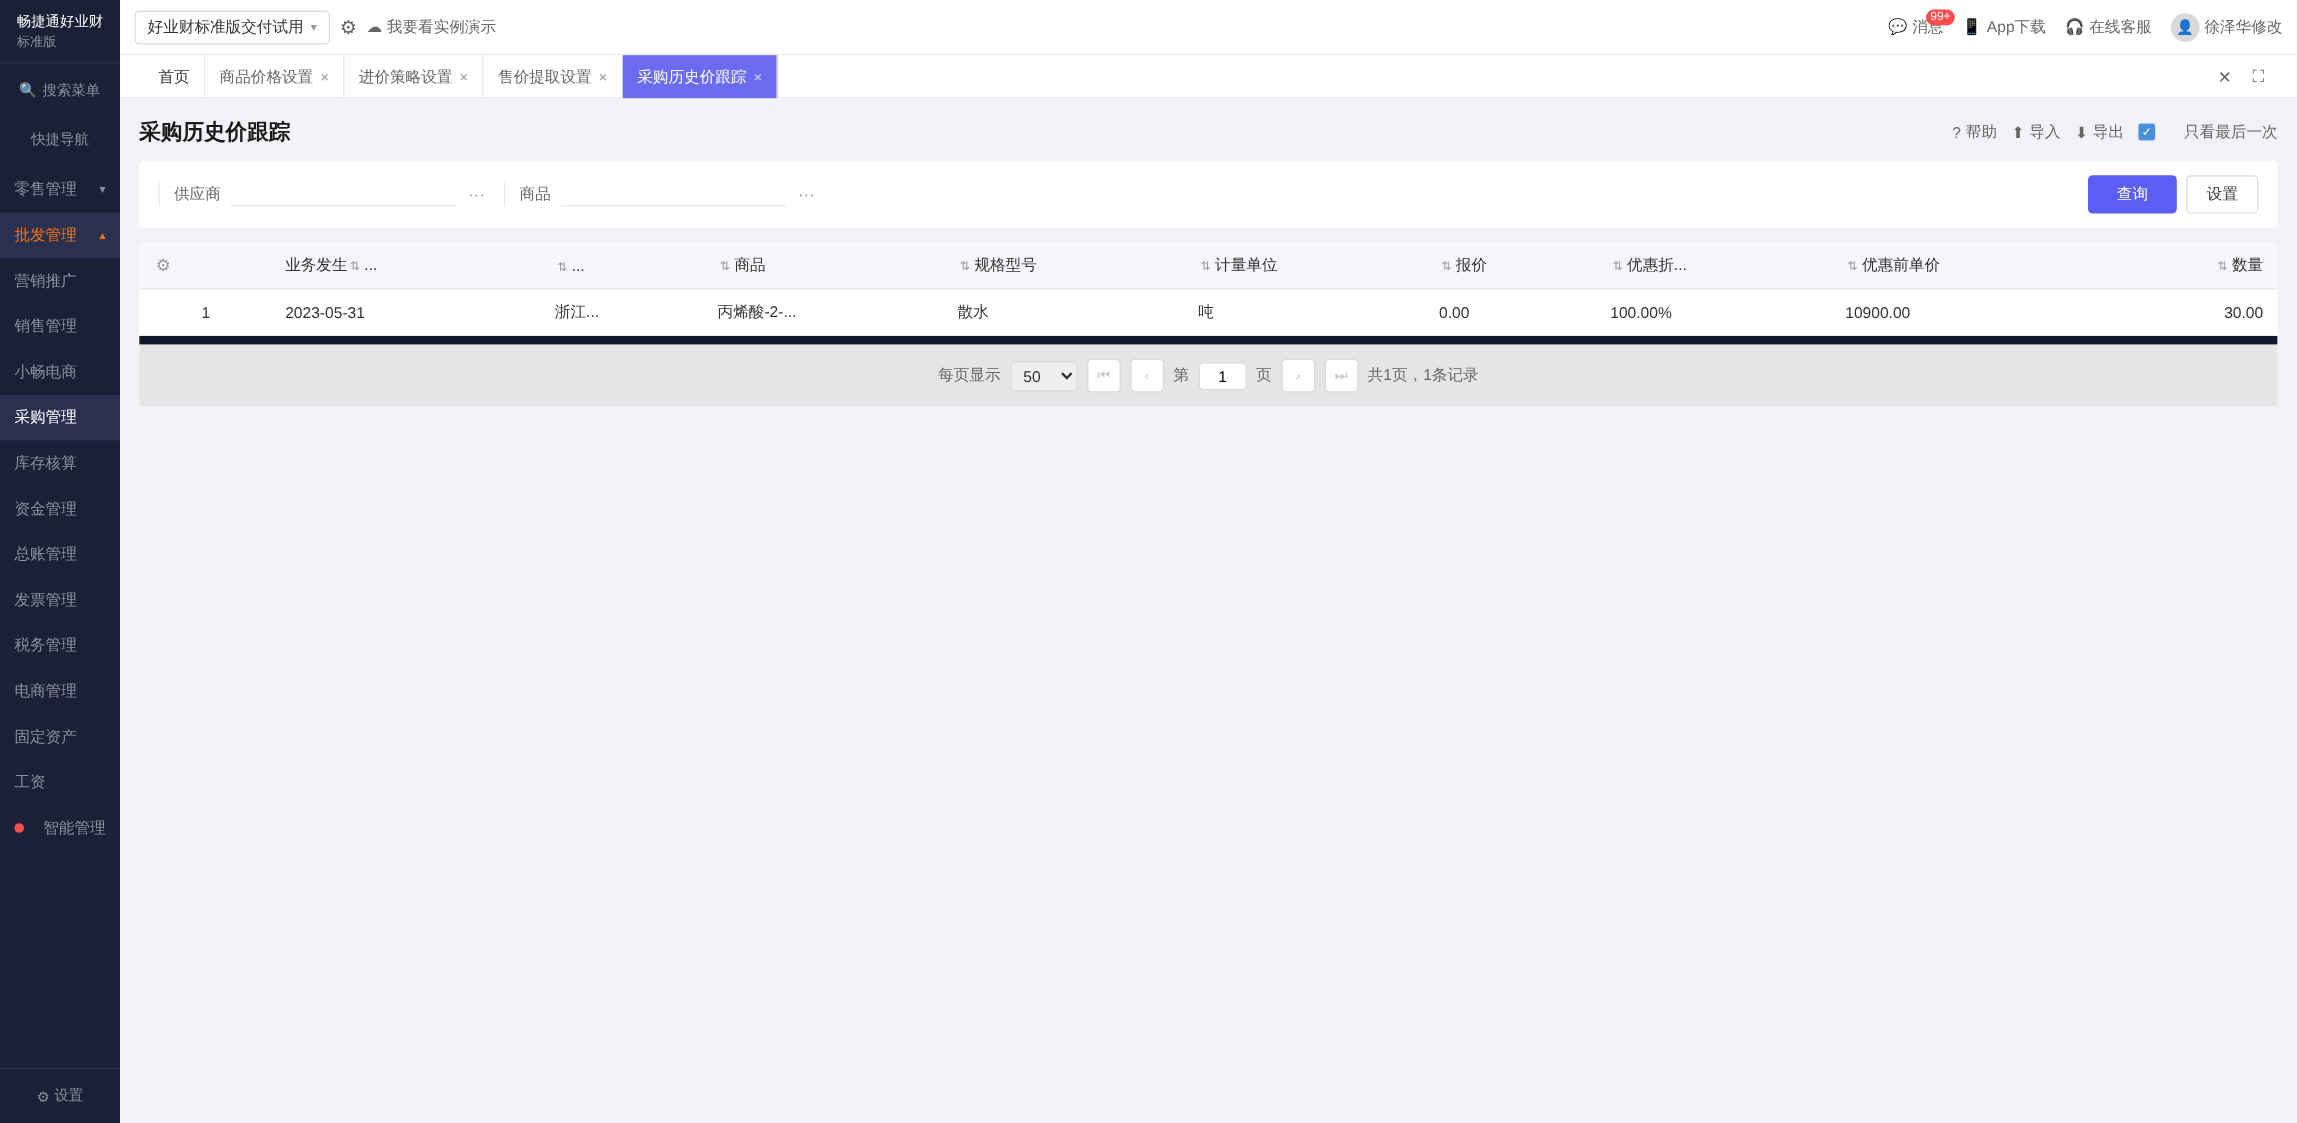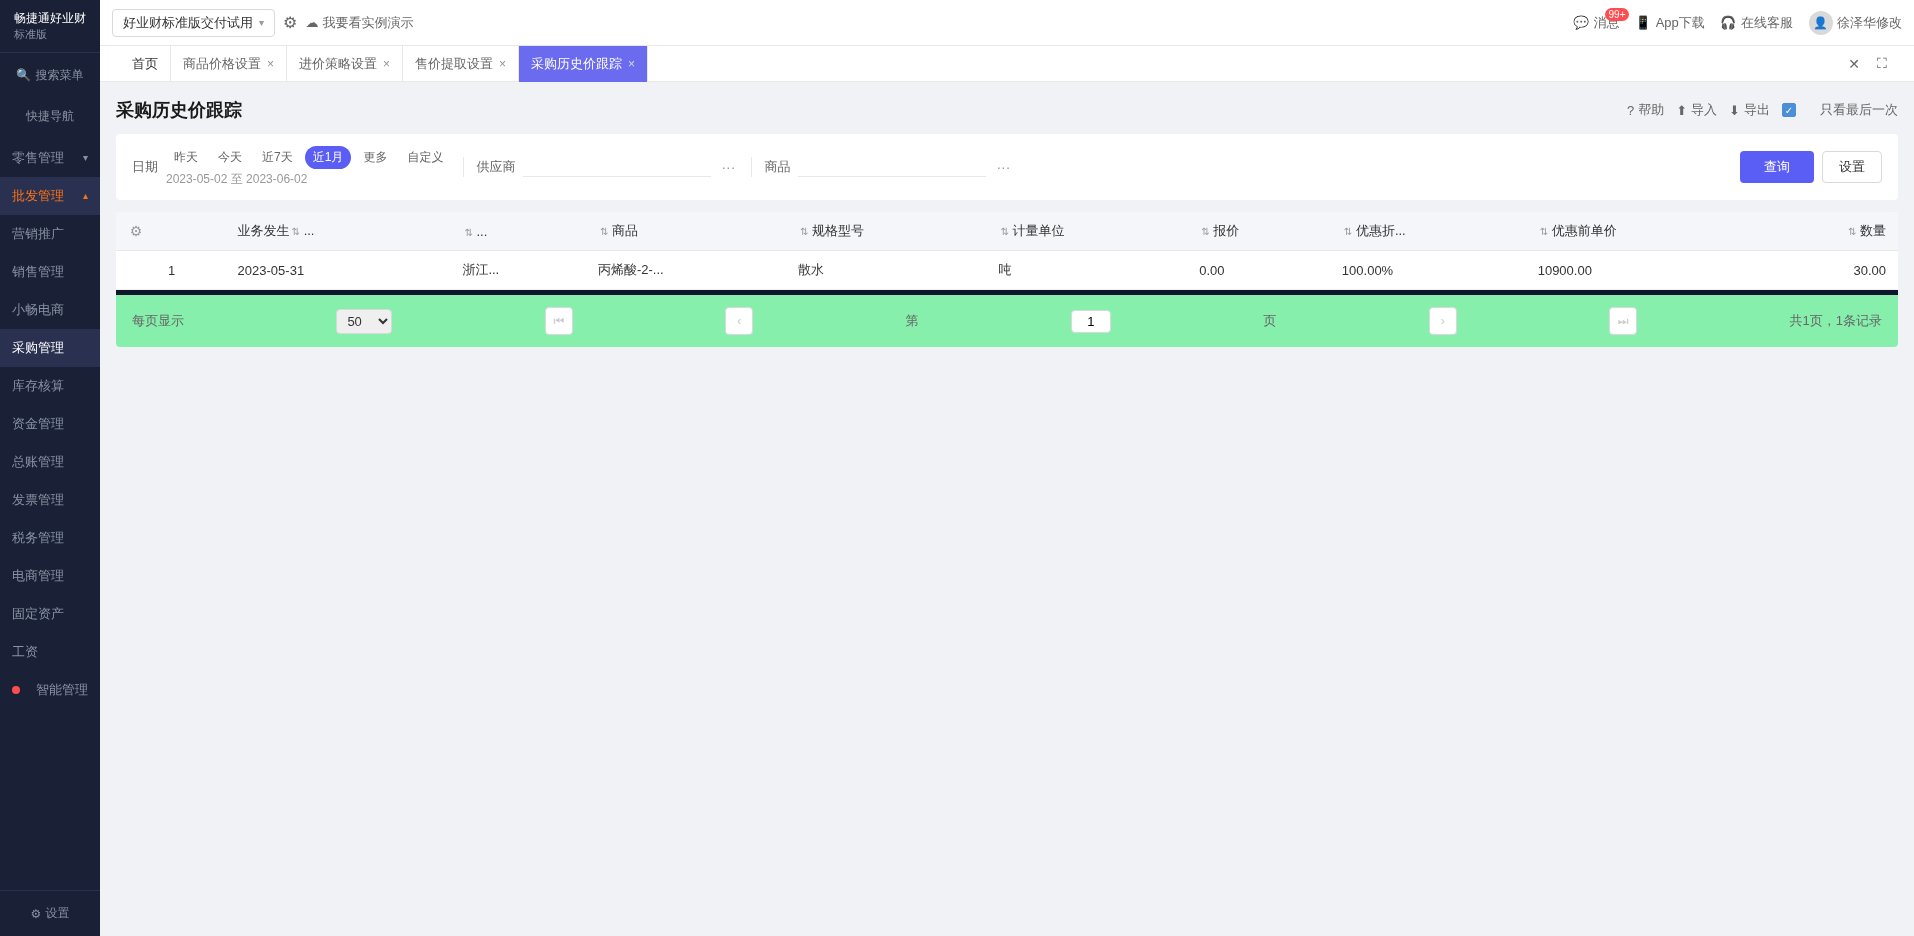--- a/index.html
+++ b/index.html
@@ -84,21 +84,21 @@
     table { width: 100%; border-collapse: collapse; }
     thead tr { background: #f5f6fa; }
     thead th { padding: 10px 12px; text-align: left; font-weight: 500; color: #333; font-size: 13px; border-bottom: 1px solid #e8e8e8; white-space: nowrap; }
     thead th .sort { color: #999; font-size: 10px; margin-left: 2px; cursor: pointer; }
     tbody tr { border-bottom: 1px solid #f0f0f0; }
     tbody td { padding: 10px 12px; font-size: 13px; color: #333; white-space: nowrap; }
     .gear-col { width: 40px; text-align: center; }
     .gear-icon { color: #999; cursor: pointer; font-size: 14px; }
 
     
-    .pagination { display: flex; align-items: center; justify-content: space-between; padding: 12px 16px; gap: 8px; background: #86efac; border-top: 5px solid #0f172a; }
+    .pagination { display: flex; align-items: center; justify-content: center; padding: 12px 16px; gap: 8px; background: #e5e5e5; border-top: 7px solid #0f172a; }
     .pagination-label { font-size: 13px; color: #666; }
     .pagination-select { border: 1px solid #d9d9d9; border-radius: 4px; padding: 3px 6px; font-size: 13px; color: #333; cursor: pointer; }
     .pagination-btn { width: 28px; height: 28px; display: flex; align-items: center; justify-content: center; border: 1px solid #d9d9d9; border-radius: 4px; cursor: pointer; color: #666; font-size: 12px; background: #fff; }
     .pagination-btn.disabled { color: #ccc; cursor: not-allowed; }
     .pagination-input { width: 40px; border: 1px solid #d9d9d9; border-radius: 4px; padding: 3px 6px; font-size: 13px; text-align: center; }
     .pagination-page-label { font-size: 13px; color: #666; }
     .pagination-total { font-size: 13px; color: #666; }
   </style>
 </head>
 <body>
@@ -257,34 +257,20 @@
         </div>
         <div class="page-action checkbox-action">
           <div class="checkbox"></div>
           <span>只看最后一次</span>
         </div>
       </div>
     </div>
 
     <div class="filter-bar">
       <div class="filter-row">
-        <div class="filter-item">
-          <span class="filter-label">日期</span>
-          <div>
-            <div class="date-filters">
-              <button class="date-btn">昨天</button>
-              <button class="date-btn">今天</button>
-              <button class="date-btn">近7天</button>
-              <button class="date-btn active">近1月</button>
-              <button class="date-btn">更多</button>
-              <button class="date-btn">自定义</button>
-            </div>
-            <div class="date-range">2023-05-02 至 2023-06-02</div>
-          </div>
-        </div>
         <div class="filter-separator"></div>
         <div class="filter-item">
           <span class="filter-label">供应商</span>
           <div class="filter-input">
             <input class="filter-field" type="text" placeholder="" style="">
             <span class="filter-dots">···</span>
           </div>
         </div>
         <div class="filter-separator"></div>
         <div class="filter-item">

